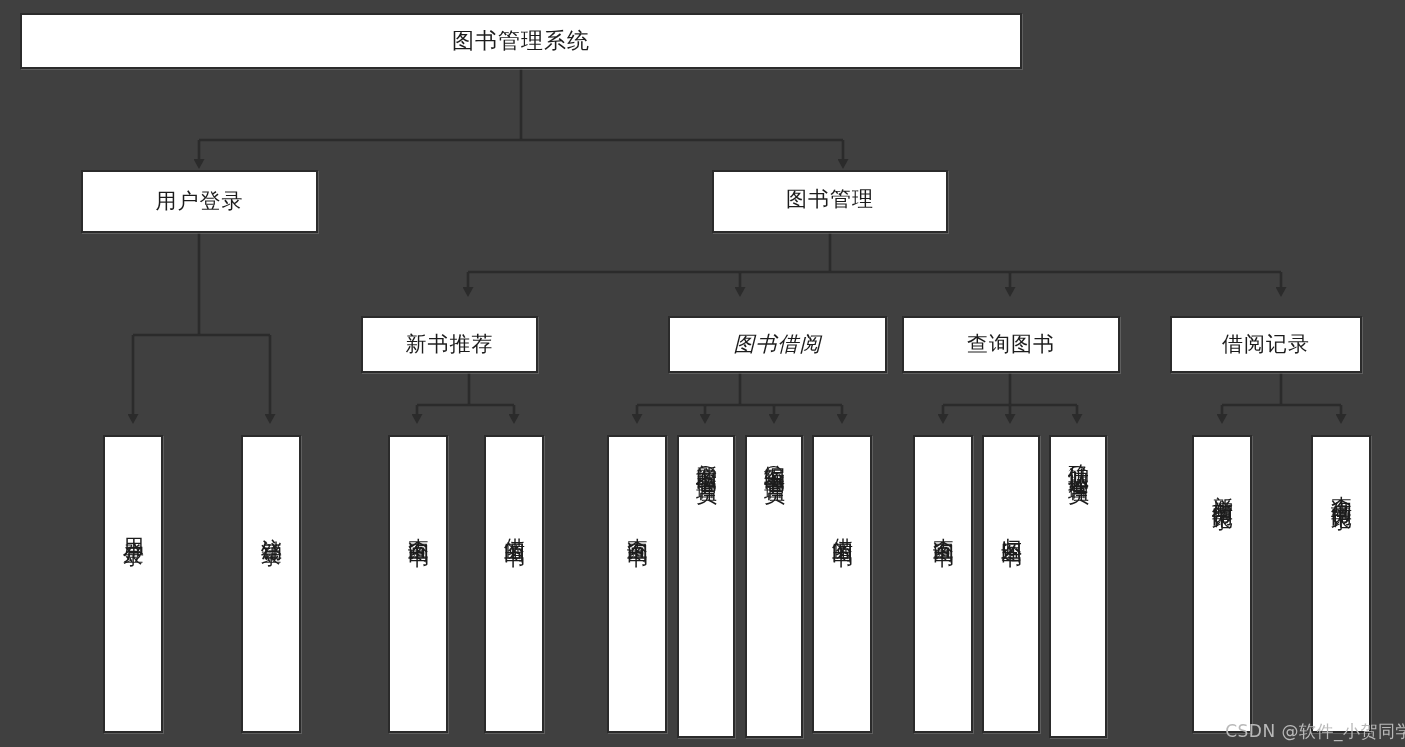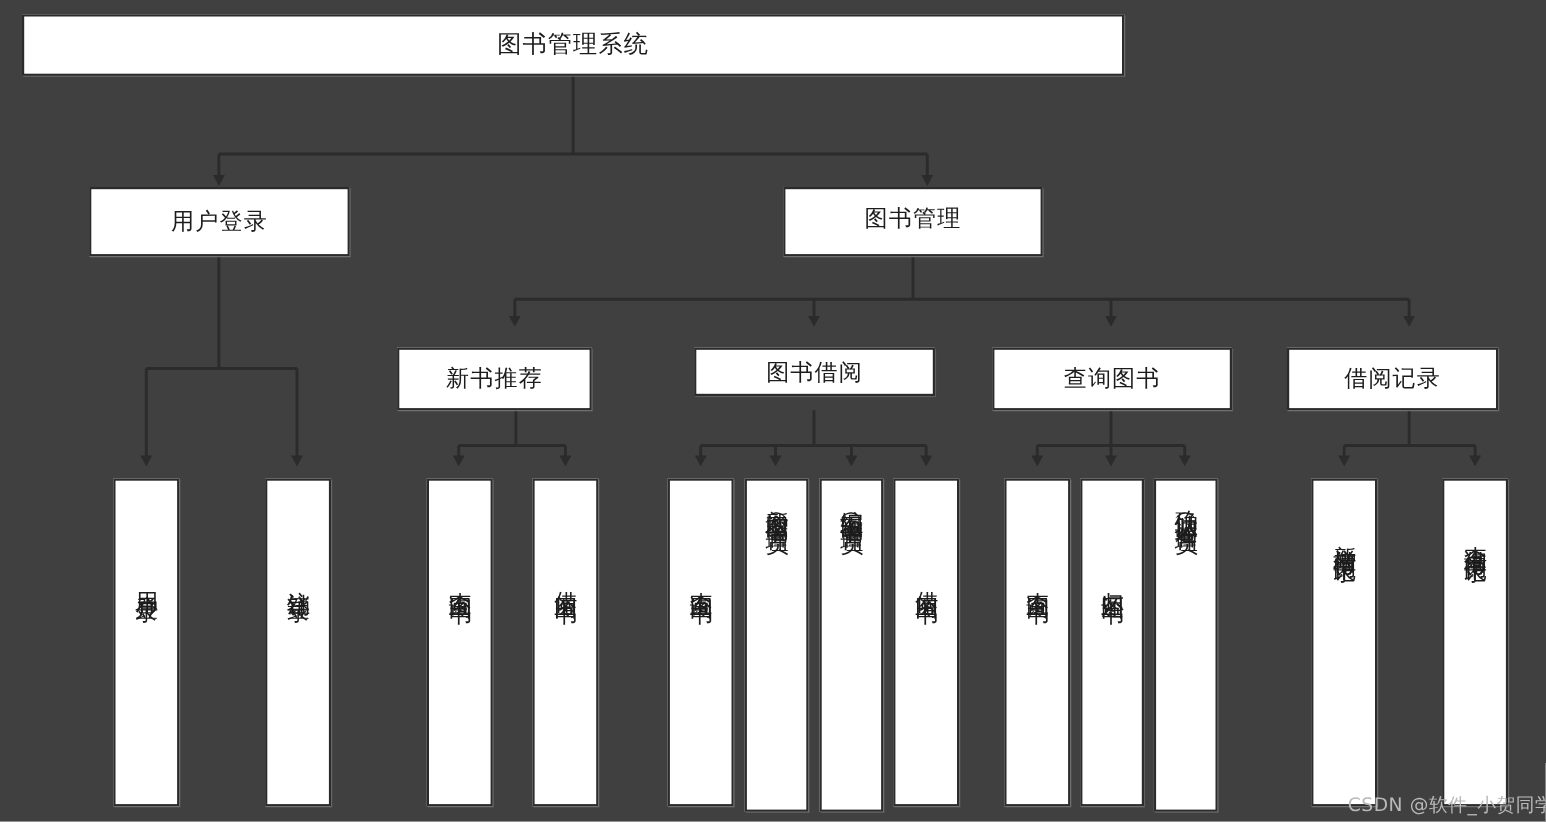--- a/index.html
+++ b/index.html
@@ -139,21 +139,21 @@
   <div class="node" style="left:81px; top:170px; width:237px; height:63px;">
     <span class="label">用户登录</span>
   </div>
   <div class="node" style="left:712px; top:170px; width:236px; height:63px;font-family:Liberation Mono, monospace;">
     <span class="label">图书管理</span>
   </div>
 
   <div class="node" style="left:361px; top:316px; width:177px; height:57px;">
     <span class="label">新书推荐</span>
   </div>
-  <div class="node" style="left:631px; top:316px; width:219px; height:44px;">
+  <div class="node" style="left:668px; top:316px; width:219px; height:57px;font-style:italic;">
     <span class="label">图书借阅</span>
   </div>
   <div class="node" style="left:902px; top:316px; width:218px; height:57px;">
     <span class="label">查询图书</span>
   </div>
   <div class="node" style="left:1170px; top:316px; width:192px; height:57px;">
     <span class="label">借阅记录</span>
   </div>
 
   <div class="node leaf" style="left:103px; top:435px; width:60px; height:298px; padding-top:84px;">

